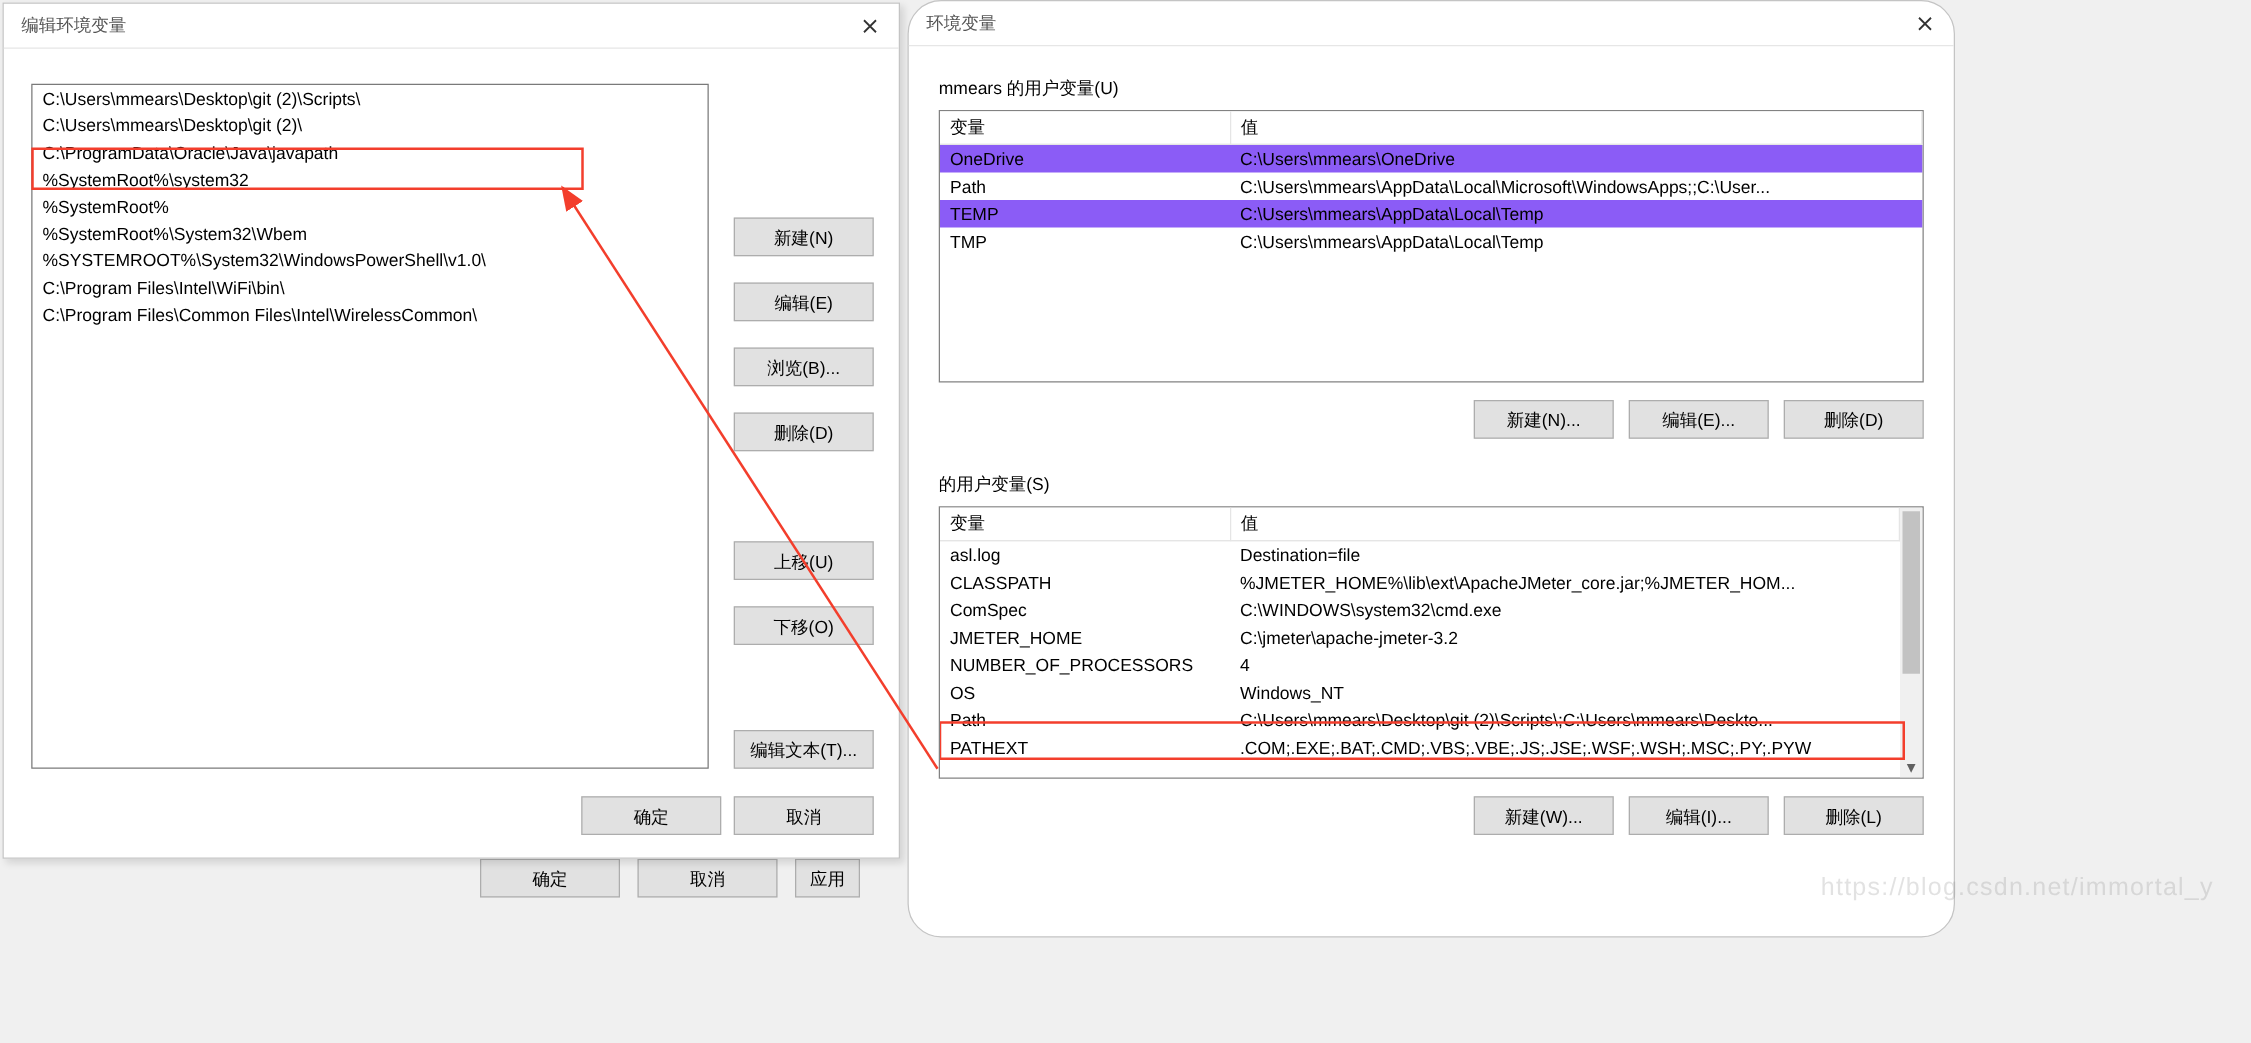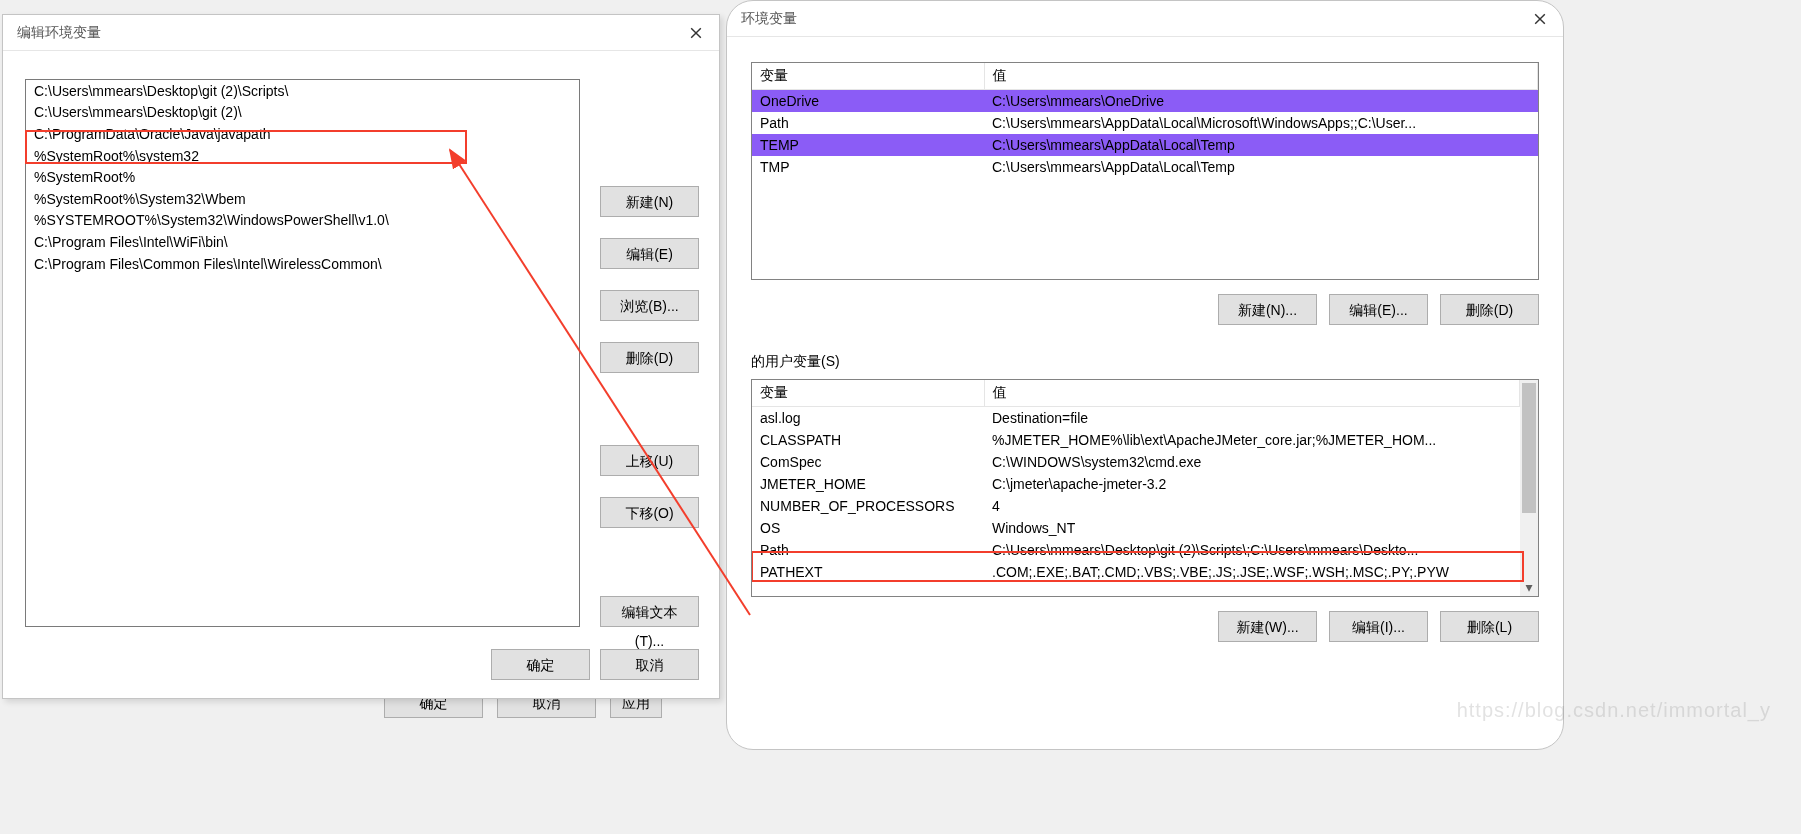--- a/index.html
+++ b/index.html
@@ -31,41 +31,41 @@
     color: #555;
   }
   .titlebar .close {
     width: 46px; height: 30px;
     display: flex; align-items: center; justify-content: center;
     color: #353535;
   }
   .titlebar .close svg { width: 12px; height: 12px; }
   .btn {
     display: block;
-    width: 99px;
+    width: 112px;
     height: 31px;
     line-height: 29px;
     text-align: center;
     background: #e1e1e1;
     border: 1px solid #adadad;
     color: #000;
     font-family: inherit;
     font-size: 14px;
     cursor: default;
     box-sizing: border-box;
   }
   .btn-row {
     display: flex;
     gap: 10px;
     justify-content: flex-end;
   }
 
   
   #dlg-edit {
-    left: 2px; top: 14px;
+    left: 2px; top: 2px;
     width: 718px;
     height: 685px;
   }
   #dlg-edit .body {
     position: relative;
     padding: 28px 20px 20px 22px;
     display: flex;
     gap: 20px;
     align-items: flex-end;
   }
@@ -261,20 +261,21 @@
     <span>环境变量</span>
     <span class="close">
       <svg viewBox="0 0 10 10">
           <path d="M1 1 L9 9 M9 1 L1 9" stroke="#333" stroke-width="1.2" fill="none"></path>
         </svg>
     </span>
   </div>
   <div class="body">
 
     <div>
+      <div class="group-label">mmears 的用户变量(U)</div>
       <div class="table-wrap" style="height:218px;">
         <table class="tbl">
           <colgroup>
               <col style="width:232px;">
               <col>
             </colgroup>
           <thead>
             <tr>
               <th>变量</th>
               <th>值</th>

